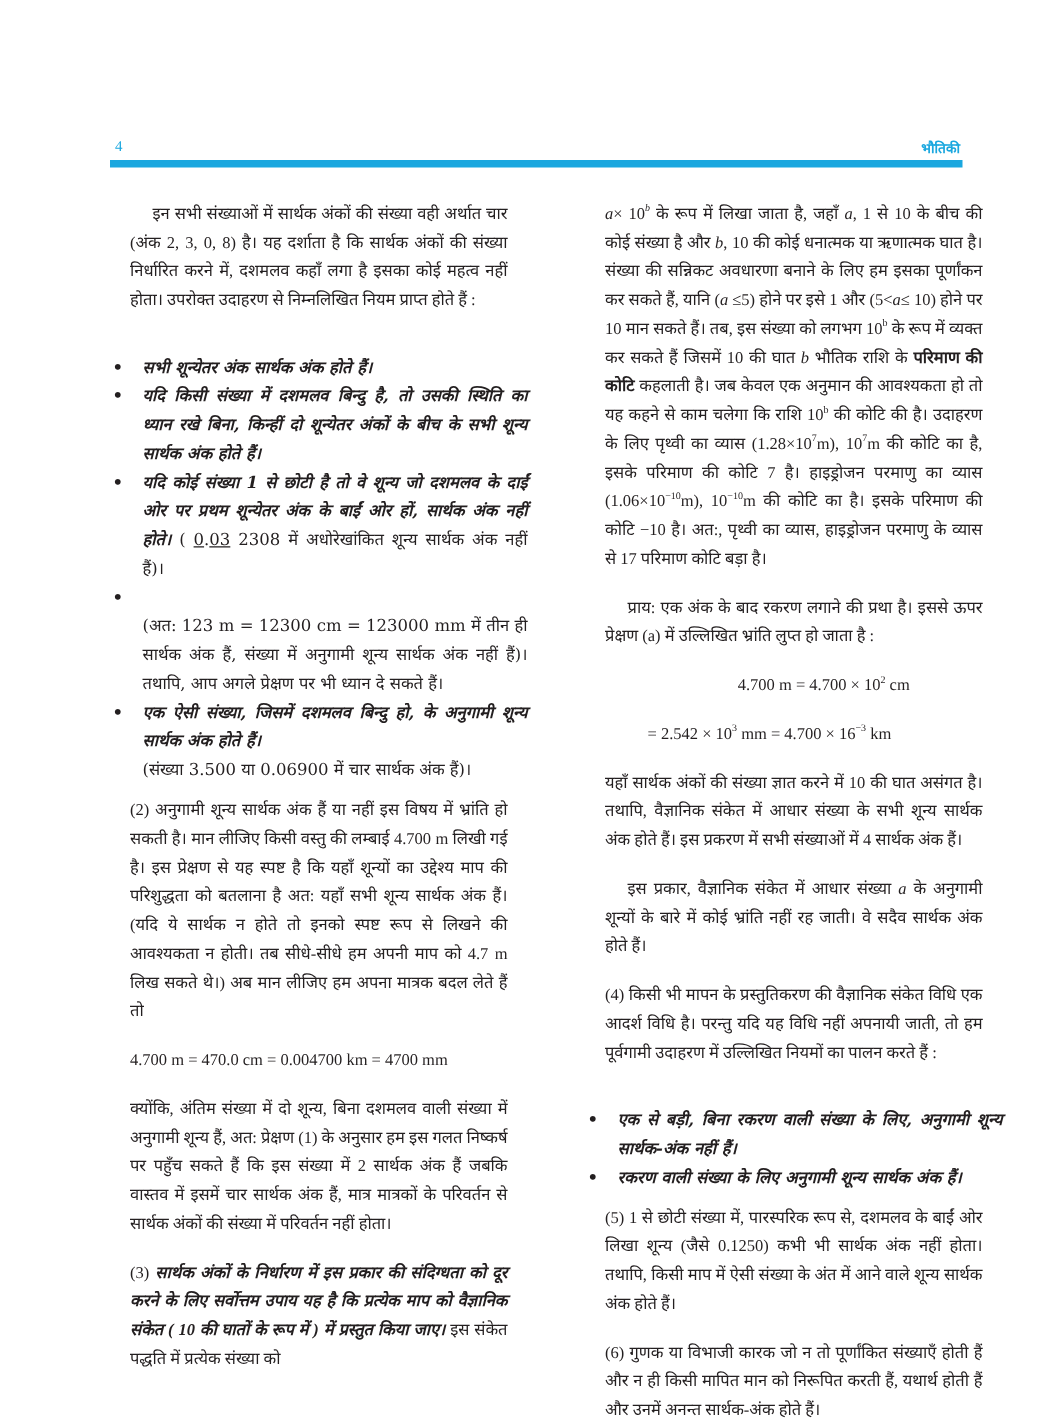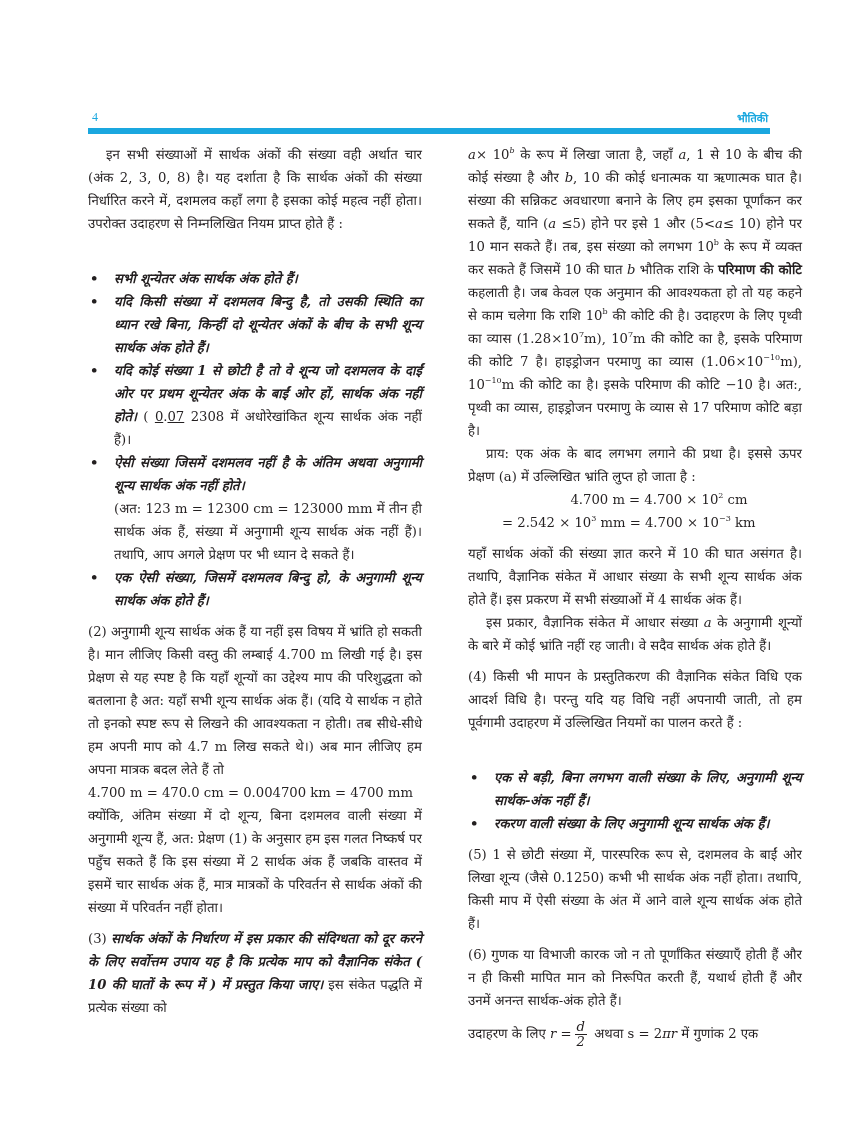--- a/index.html
+++ b/index.html
@@ -23,21 +23,21 @@
   }
   .rule {
     position: absolute; left: 88px; top: 128px; width: 682px; height: 6px; background: #1aa7df;
   }
   .col {
     position: absolute; top: 143px; width: 334px;
     font-size: 13.2px; line-height: 23px; text-align: justify;
   }
   .col-left { left: 88px; }
   .col-right { left: 468px; }
-  p { margin: 0; }
+  p { margin: 16px; font-family: Liberation Serif, serif; }
   .indent { text-indent: 18px; }
   .gap { margin-top: 8px; }
   .rule-list { list-style: none; margin-top: 32px; }
   .rule-list li { position: relative; padding-left: 26px; }
   .rule-list li::before {
     content: "\2022"; position: absolute; left: 2px; top: 0; font-weight: bold; font-style: normal;
   }
   .bi { font-weight: bold; font-style: italic; }
   .bold { font-weight: bold; }
   .math { font-style: italic; }
@@ -57,38 +57,38 @@
   <span class="page-number">4</span>
   <span class="running-title">भौतिकी</span>
 </div>
 <div class="rule"></div>
 
 <div class="col col-left">
   <p class="indent">इन सभी संख्याओं में सार्थक अंकों की संख्या वही अर्थात चार (अंक 2, 3, 0, 8) है। यह दर्शाता है कि सार्थक अंकों की संख्या निर्धारित करने में, दशमलव कहाँ लगा है इसका कोई महत्व नहीं होता। उपरोक्त उदाहरण से निम्नलिखित नियम प्राप्त होते हैं :</p>
   <ul class="rule-list">
     <li><span class="bi">सभी शून्येतर अंक सार्थक अंक होते हैं।</span></li>
     <li><span class="bi">यदि किसी संख्या में दशमलव बिन्दु है, तो उसकी स्थिति का ध्यान रखे बिना, किन्हीं दो शून्येतर अंकों के बीच के सभी शून्य सार्थक अंक होते हैं।</span></li>
-    <li><span class="bi">यदि कोई संख्या 1 से छोटी है तो वे शून्य जो दशमलव के दाईं ओर पर प्रथम शून्येतर अंक के बाईं ओर हों, सार्थक अंक नहीं होते।</span> <span><span>(</span> <u>0</u><span>.</span><u>07</u><span> 2308 में अधोरेखांकित शून्य सार्थक अंक नहीं हैं)।</span></span></li>
-    <li><span class="bi">ऐसी संख्या जिसमें दशमलव नहीं है के अंतिम अथवा अनुगामी शून्य सार्थक अंक नहीं होते।</span><br><span>(अत: 123 m = 12300 cm = 123000 mm में तीन ही सार्थक अंक हैं, संख्या में अनुगामी शून्य सार्थक अंक नहीं हैं)। तथापि, आप अगले प्रेक्षण पर भी ध्यान दे सकते हैं।</span></li>
-    <li><span class="bi">एक ऐसी संख्या, जिसमें दशमलव बिन्दु हो, के अनुगामी शून्य सार्थक अंक होते हैं।</span><br></li>
+    <li><span class="bi">यदि कोई संख्या 1 से छोटी है तो वे शून्य जो दशमलव के दाईं ओर पर प्रथम शून्येतर अंक के बाईं ओर हों, सार्थक अंक नहीं होते।</span> <span><span>(</span> <u>0</u><span>.</span><u>03</u><span> 2308 में अधोरेखांकित शून्य सार्थक अंक नहीं हैं)।</span></span></li>
+    <li><br><span>(अत: 123 m = 12300 cm = 123000 mm में तीन ही सार्थक अंक हैं, संख्या में अनुगामी शून्य सार्थक अंक नहीं हैं)। तथापि, आप अगले प्रेक्षण पर भी ध्यान दे सकते हैं।</span></li>
+    <li><span class="bi">एक ऐसी संख्या, जिसमें दशमलव बिन्दु हो, के अनुगामी शून्य सार्थक अंक होते हैं।</span><br><span>(संख्या 3.500 या 0.06900 में चार सार्थक अंक हैं)।</span></li>
   </ul>
   <p class="gap">(2) अनुगामी शून्य सार्थक अंक हैं या नहीं इस विषय में भ्रांति हो सकती है। मान लीजिए किसी वस्तु की लम्बाई 4.700 m लिखी गई है। इस प्रेक्षण से यह स्पष्ट है कि यहाँ शून्यों का उद्देश्य माप की परिशुद्धता को बतलाना है अत: यहाँ सभी शून्य सार्थक अंक हैं। (यदि ये सार्थक न होते तो इनको स्पष्ट रूप से लिखने की आवश्यकता न होती। तब सीधे-सीधे हम अपनी माप को 4.7 m लिख सकते थे।) अब मान लीजिए हम अपना मात्रक बदल लेते हैं तो</p>
   <p>4.700 m = 470.0 cm = 0.004700 km = 4700 mm</p>
   <p>क्योंकि, अंतिम संख्या में दो शून्य, बिना दशमलव वाली संख्या में अनुगामी शून्य हैं, अत: प्रेक्षण (1) के अनुसार हम इस गलत निष्कर्ष पर पहुँच सकते हैं कि इस संख्या में 2 सार्थक अंक हैं जबकि वास्तव में इसमें चार सार्थक अंक हैं, मात्र मात्रकों के परिवर्तन से सार्थक अंकों की संख्या में परिवर्तन नहीं होता।</p>
   <p class="gap"><span>(3)</span> <span class="bi">सार्थक अंकों के निर्धारण में इस प्रकार की संदिग्धता को दूर करने के लिए सर्वोत्तम उपाय यह है कि प्रत्येक माप को वैज्ञानिक संकेत ( 10 की घातों के रूप में ) में प्रस्तुत किया जाए।</span><span> इस संकेत पद्धति में प्रत्येक संख्या को</span></p>
 </div>
 
 <div class="col col-right">
   <p><span class="math">a</span><span>× 10</span><sup class="math">b</sup><span> के रूप में लिखा जाता है, जहाँ </span><span class="math">a</span><span>, 1 से 10 के बीच की कोई संख्या है और </span><span class="math">b</span><span>, 10 की कोई धनात्मक या ऋणात्मक घात है। संख्या की सन्निकट अवधारणा बनाने के लिए हम इसका पूर्णांकन कर सकते हैं, यानि (</span><span class="math">a</span><span> ≤5) होने पर इसे 1 और (5&lt;</span><span class="math">a</span><span>≤ 10) होने पर 10 मान सकते हैं। तब, इस संख्या को लगभग 10</span><sup>b</sup><span> के रूप में व्यक्त कर सकते हैं जिसमें 10 की घात </span><span class="math">b</span><span> भौतिक राशि के </span><span class="bold">परिमाण की कोटि</span><span> कहलाती है। जब केवल एक अनुमान की आवश्यकता हो तो यह कहने से काम चलेगा कि राशि 10</span><sup>b</sup><span> की कोटि की है। उदाहरण के लिए पृथ्वी का व्यास (1.28×10</span><sup>7</sup><span>m), 10</span><sup>7</sup><span>m की कोटि का है, इसके परिमाण की कोटि 7 है। हाइड्रोजन परमाणु का व्यास (1.06×10</span><sup>−10</sup><span>m), 10</span><sup>−10</sup><span>m की कोटि का है। इसके परिमाण की कोटि −10 है। अत:, पृथ्वी का व्यास, हाइड्रोजन परमाणु के व्यास से 17 परिमाण कोटि बड़ा है।</span></p>
-  <p class="indent">प्राय: एक अंक के बाद लगभग लगाने की प्रथा है। इससे ऊपर प्रेक्षण (a) में उल्लिखित भ्रांति लुप्त हो जाता है :</p>
+  <p class="indent">प्राय: एक अंक के बाद रकरण लगाने की प्रथा है। इससे ऊपर प्रेक्षण (a) में उल्लिखित भ्रांति लुप्त हो जाता है :</p>
   <p class="eq eq1"><span>4.700 m = 4.700 × 10</span><sup>2</sup><span> cm</span></p>
-  <p class="eq eq2"><span>= 2.542 × 10</span><sup>3</sup><span> mm = 4.700 × 10</span><sup>−3</sup><span> km</span></p>
+  <p class="eq eq2"><span>= 2.542 × 10</span><sup>3</sup><span> mm = 4.700 × 16</span><sup>−3</sup><span> km</span></p>
   <p class="gap">यहाँ सार्थक अंकों की संख्या ज्ञात करने में 10 की घात असंगत है। तथापि, वैज्ञानिक संकेत में आधार संख्या के सभी शून्य सार्थक अंक होते हैं। इस प्रकरण में सभी संख्याओं में 4 सार्थक अंक हैं।</p>
   <p class="indent"><span>इस प्रकार, वैज्ञानिक संकेत में आधार संख्या </span><span class="math">a</span><span> के अनुगामी शून्यों के बारे में कोई भ्रांति नहीं रह जाती। वे सदैव सार्थक अंक होते हैं।</span></p>
   <p class="gap">(4) किसी भी मापन के प्रस्तुतिकरण की वैज्ञानिक संकेत विधि एक आदर्श विधि है। परन्तु यदि यह विधि नहीं अपनायी जाती, तो हम पूर्वगामी उदाहरण में उल्लिखित नियमों का पालन करते हैं :</p>
   <ul class="rule-list">
-    <li><span class="bi">एक से बड़ी, बिना लगभग वाली संख्या के लिए, अनुगामी शून्य सार्थक-अंक नहीं हैं।</span></li>
+    <li><span class="bi">एक से बड़ी, बिना रकरण वाली संख्या के लिए, अनुगामी शून्य सार्थक-अंक नहीं हैं।</span></li>
     <li><span class="bi">रकरण वाली संख्या के लिए अनुगामी शून्य सार्थक अंक हैं।</span></li>
   </ul>
   <p class="gap">(5) 1 से छोटी संख्या में, पारस्परिक रूप से, दशमलव के बाईं ओर लिखा शून्य (जैसे 0.1250) कभी भी सार्थक अंक नहीं होता। तथापि, किसी माप में ऐसी संख्या के अंत में आने वाले शून्य सार्थक अंक होते हैं।</p>
   <p class="gap">(6) गुणक या विभाजी कारक जो न तो पूर्णांकित संख्याएँ होती हैं और न ही किसी मापित मान को निरूपित करती हैं, यथार्थ होती हैं और उनमें अनन्त सार्थक-अंक होते हैं।</p>
   <p class="gap"><span>उदाहरण के लिए </span><span class="math">r</span><span> =</span><span class="frac"><span class="num">d</span><span class="den">2</span></span><span> अथवा  s = 2</span><span class="math">πr</span><span> में गुणांक 2 एक</span></p>
 </div>
 
 </body></html>

